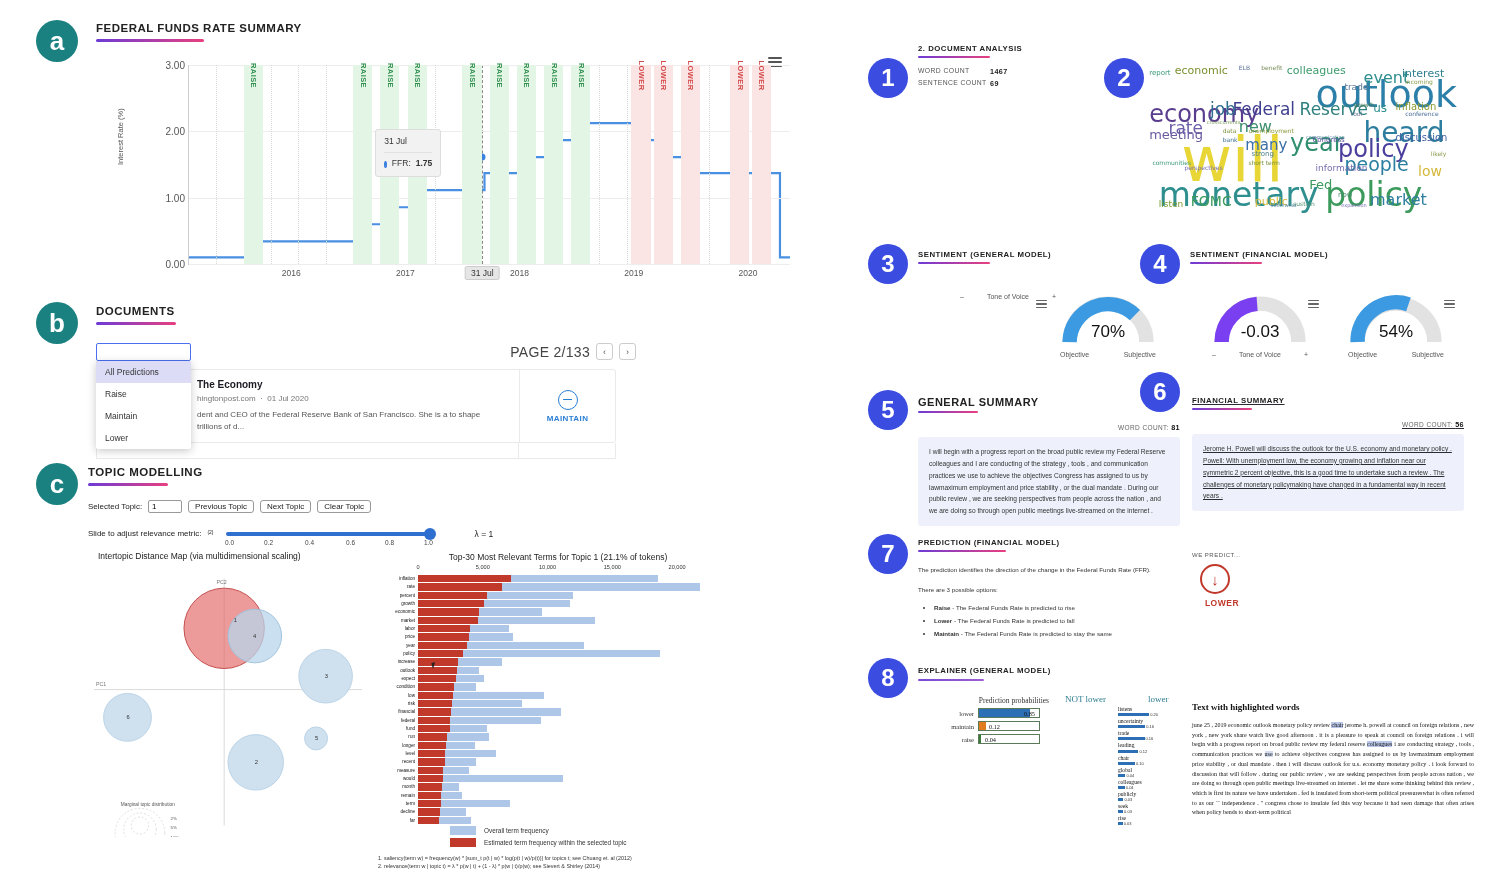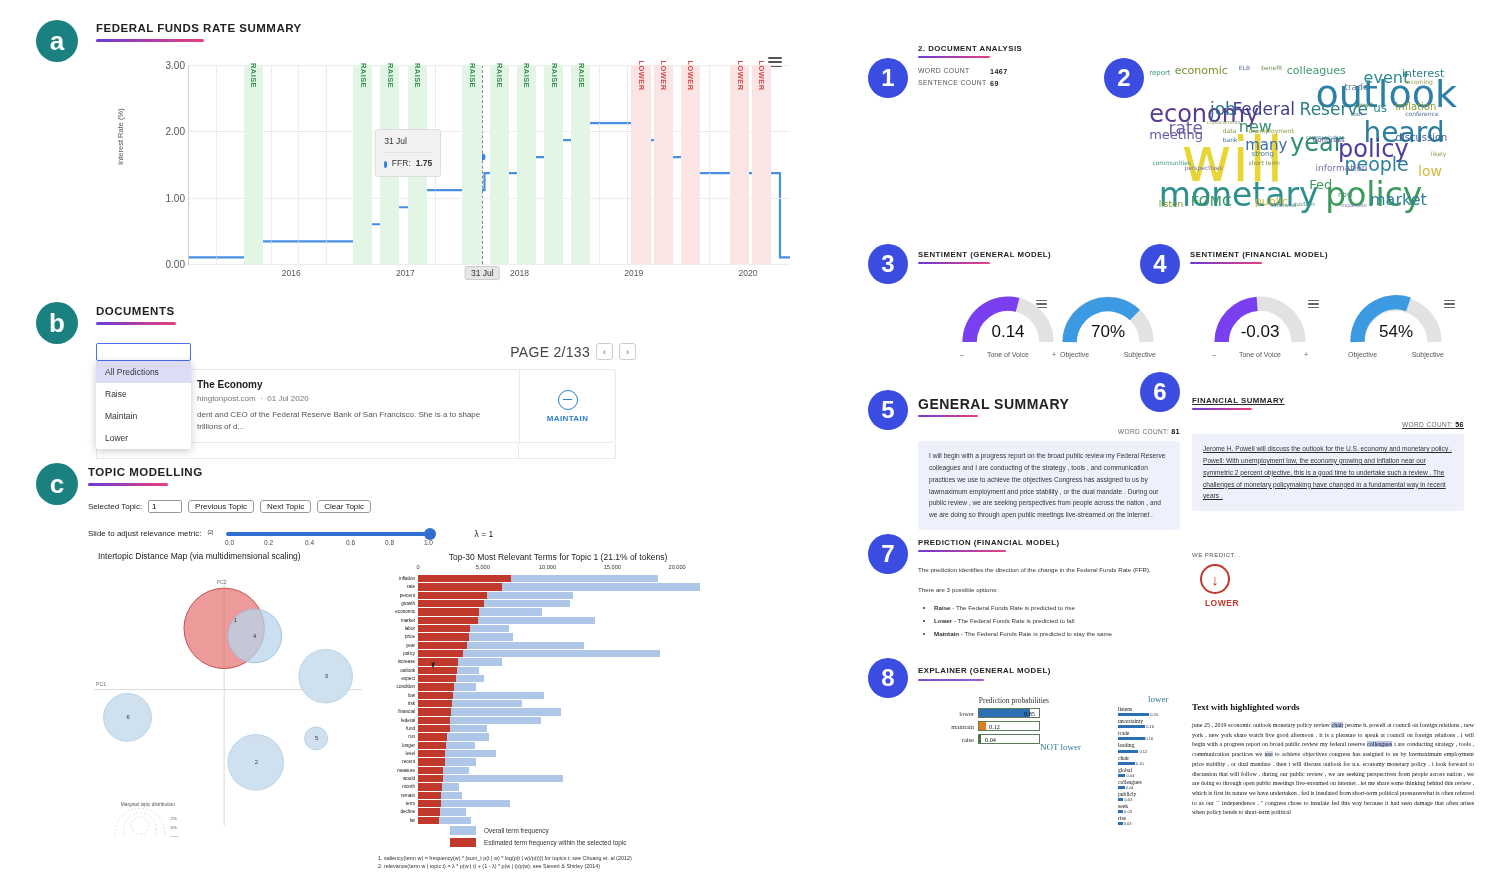--- a/index.html
+++ b/index.html
@@ -644,27 +644,20 @@
 <div style="position:absolute;left:918px;top:250px;width:250px;">
   <div class="sec-title" style="font-size:7.8px;">SENTIMENT (GENERAL MODEL)</div>
   <div class="rule" style="height:2px;width:72px;margin-top:3px;"></div>
 </div>
 <div class="mini-ham" style="position:absolute;left:1036px;top:298px;">
     <i></i>
     <i></i>
     <i></i>
   </div>
 <div style="position:absolute;left:960px;top:292px;">
-  <div class="gauge-wrap">
-    <svg viewBox="0 0 100 56" style="width:96px;height:54px;">
-      <path d="M10,52 A40,40 0 1,1 90,52" fill="none" stroke="#e2e2e2" stroke-width="15"></path>
-      <path d="M10,52 A40,40 0 0,1 60,13.3" fill="none" stroke="#7b3ff2" stroke-width="15"></path>
-    </svg>
-    <div class="gauge-val">0.14</div>
-  </div>
   <div class="gauge-caption" style="width:96px;">
     <span>–</span>
     <span>Tone of Voice</span>
     <span>+</span>
   </div>
 </div>
 <div style="position:absolute;left:1060px;top:292px;">
   <div class="gauge-wrap">
     <svg viewBox="0 0 100 56" style="width:96px;height:54px;">
       <path d="M10,52 A40,40 0 1,1 90,52" fill="none" stroke="#e2e2e2" stroke-width="15"></path>
@@ -720,21 +713,21 @@
   <div class="gauge-caption" style="width:96px;">
     <span>Objective</span>
     <span>Subjective</span>
   </div>
 </div>
 
 <div class="nbadge" style="left:868px;top:390px;">
   <span>5</span>
 </div>
 <div style="position:absolute;left:918px;top:396px;width:262px;">
-  <div class="sec-title" style="font-size:14px;">GENERAL SUMMARY</div>
+  <div class="sec-title" style="font-size:11px;">GENERAL SUMMARY</div>
   <div class="rule" style="height:2px;width:60px;margin-top:3px;"></div>
   <div class="wc" style="margin-top:10px;">
     <span>WORD COUNT:</span>
     <b>81</b>
   </div>
   <div class="sum-box" style="margin-top:5px;">I will begin with a progress report on the broad public review my Federal Reserve colleagues and I are conducting of the strategy , tools , and communication practices we use to achieve the objectives Congress has assigned to us by lawmaximum employment and price stability , or the dual mandate . During our public review , we are seeking perspectives from people across the nation , and we are doing so through open public meetings live-streamed on the internet .</div>
 </div>
 
 <div class="nbadge" style="left:1140px;top:372px;">
   <span>6</span>
@@ -801,21 +794,21 @@
     </span>
   </div>
   <div class="prob-row">
     <span class="prob-name">raise</span>
     <span class="prob-bar">
       <span class="fill" style="width:4%;background:#3b7a3b;"></span>
       <span class="num" style="left:6px;">0.04</span>
     </span>
   </div>
 </div>
-<div class="notlower" style="position:absolute;left:1040px;top:694px;margin-top:48px;">NOT lower</div>
+<div class="notlower" style="position:absolute;left:1065px;top:694px;">NOT lower</div>
 <div class="notlower" style="position:absolute;left:1148px;top:694px;">lower</div>
 <div id="wordbars" class="wordbars" style="position:absolute;left:1118px;top:706px;">
     <div class="wordbar-item">
       <div class="w">listens</div>
       <div style="display: flex; align-items: center; gap: 1px;">
         <div class="b" style="width: 34px;"></div>
         <span class="n">0.20</span>
       </div>
     </div>
     <div class="wordbar-item">

